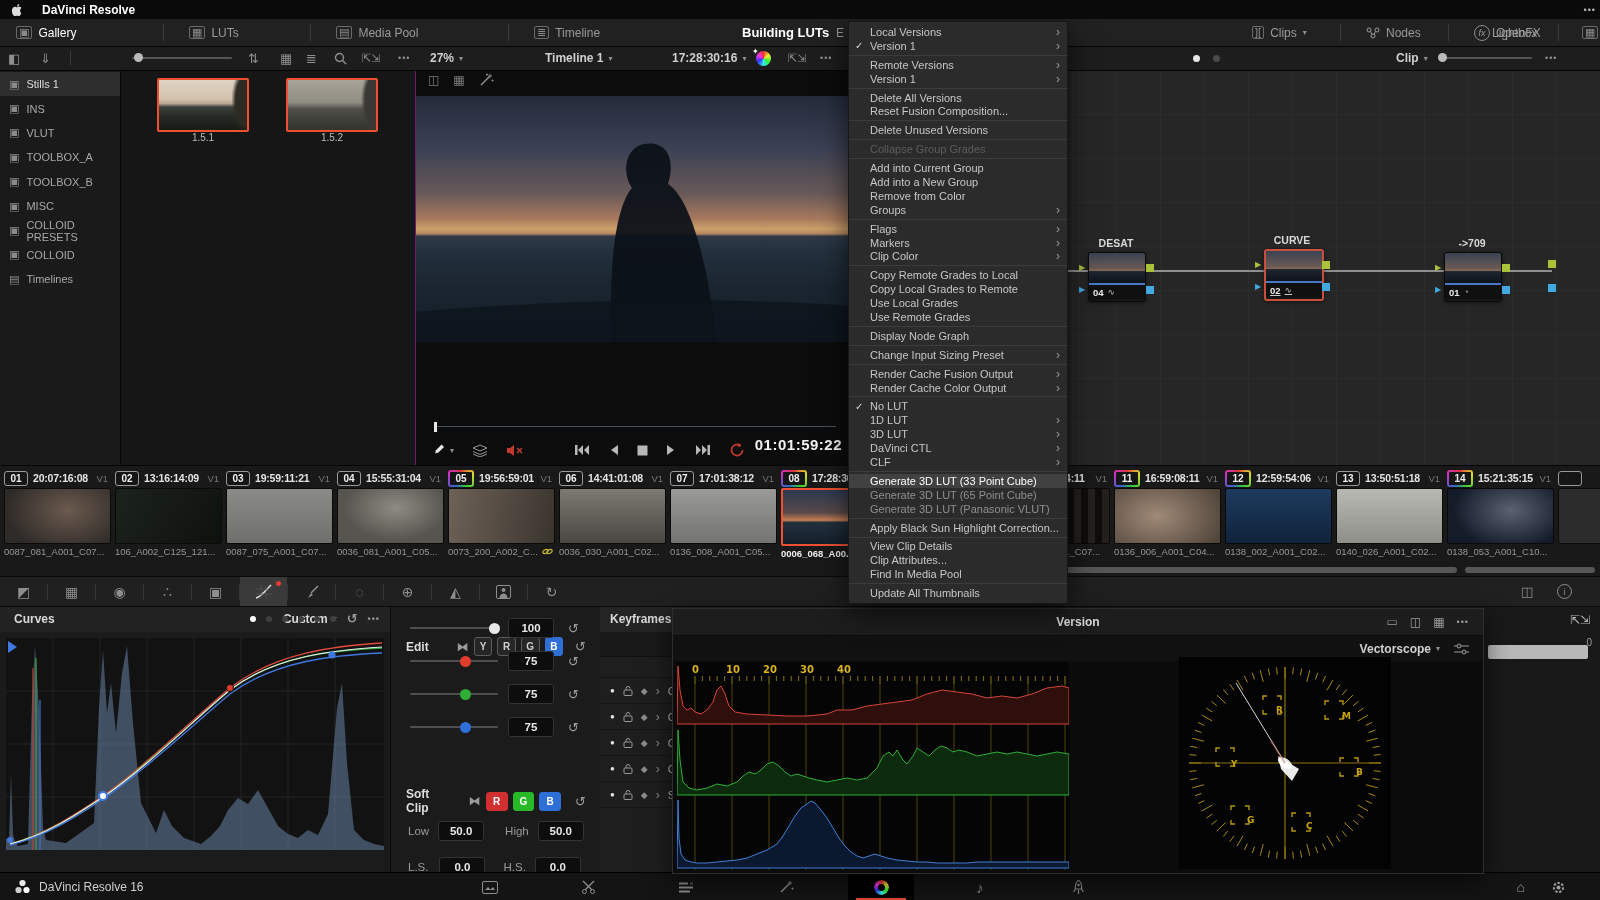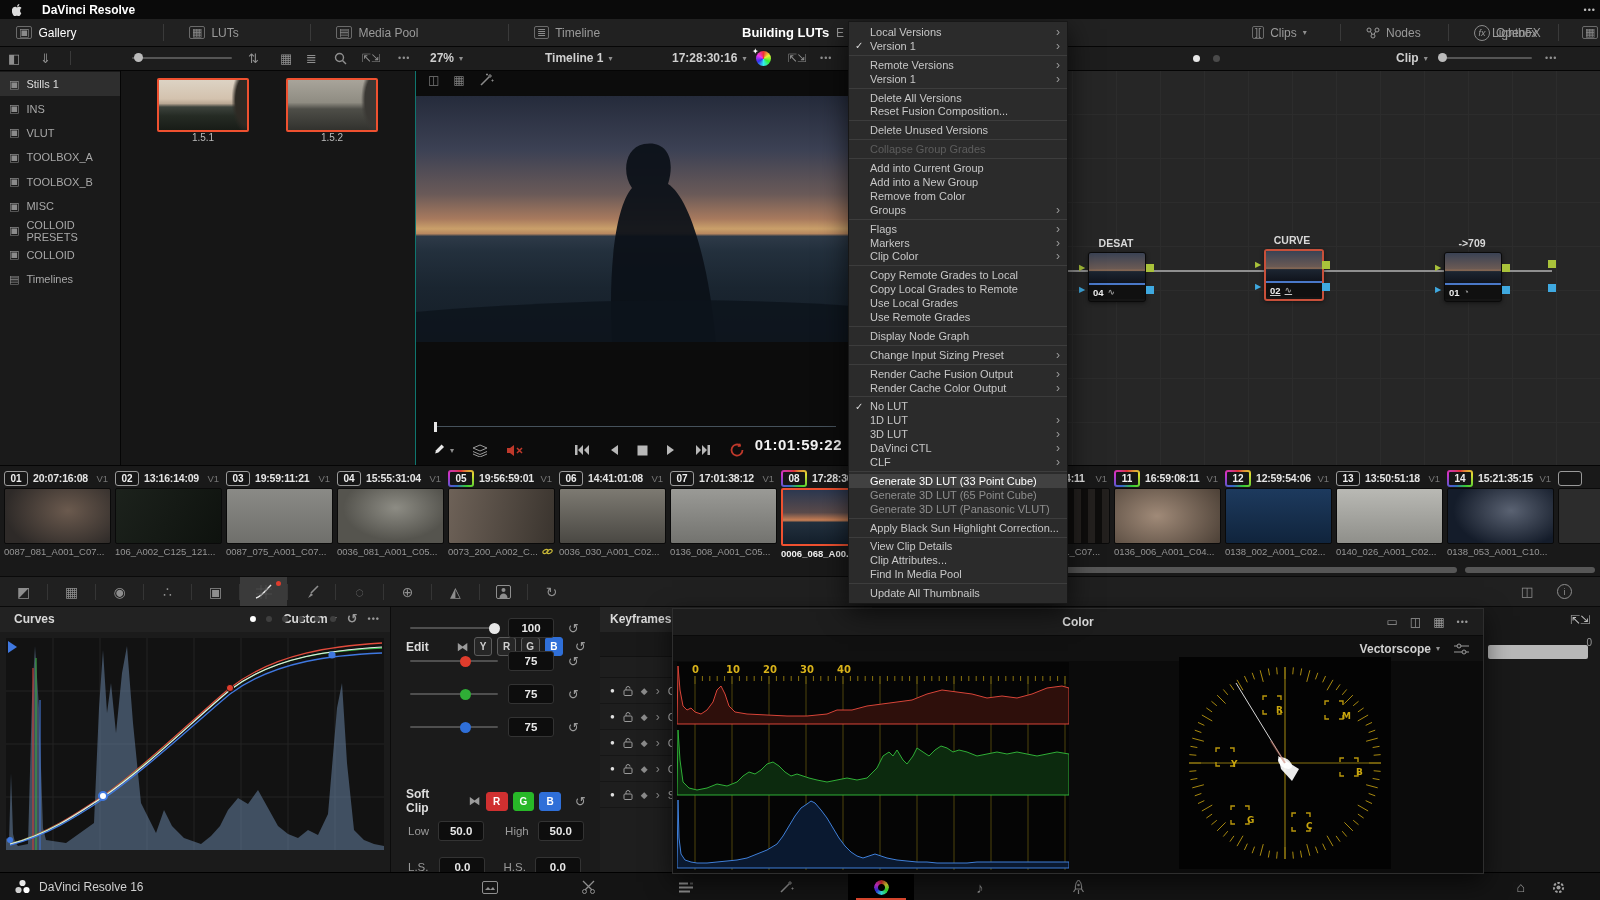--- a/index.html
+++ b/index.html
@@ -27,21 +27,21 @@
   .sh-ic{position:absolute;top:0;height:24px;display:flex;align-items:center;color:#8f8f8f;font-size:13px;}
   .sh-text{position:absolute;top:0;height:24px;display:flex;align-items:center;gap:5px;font-size:12px;color:#cfcfcf;font-weight:bold;}
   .chev{font-size:8px;color:#8f8f8f;}
   .slider-track{height:2px;background:#555;border-radius:1px;position:relative;}
   .slider-knob{position:absolute;top:-4px;width:9px;height:9px;border-radius:50%;background:#bbb;}
   .dotpage{width:7px;height:7px;border-radius:50%;background:#4a4a4a;display:inline-block;margin:0 5px;}
   .dotpage.on{background:#e8e8e8;}
   .palette{width:15px;height:15px;border-radius:50%;background:conic-gradient(#e33,#ee3,#3e3,#3ee,#33e,#e3e,#e33);position:relative;}
   .palette::after{content:"✦";position:absolute;left:-4px;top:-4px;font-size:8px;color:#fff;}
   
-  .main{left:0;top:70px;width:1600px;height:395px;background:#0f766e;}
+  .main{left:0;top:70px;width:1600px;height:395px;background:#701a75;}
   .sidebar{position:absolute;left:0;top:0;width:120px;height:395px;background:#1a1a1a;border-right:1px solid #050505;padding-top:2px;}
   .sbitem{height:24.4px;display:flex;align-items:center;gap:7px;padding-left:9px;font-size:11px;color:#a8a8a8;}
   .sbitem.sel{background:#2e2e2e;color:#ddd;}
   .sbitem .sic{color:#8a8a8a;font-size:11px;}
   .sbitem .sic::before{content:"▣";}
   .sbitem.tl .sic::before{content:"▤";}
   .gallery-area{position:absolute;left:121px;top:0;width:294px;height:395px;background:#161616;}
   .still{position:absolute;width:88px;height:50px;border:2px solid #ef5130;border-radius:2px;}
   .still.s1{left:36px;top:8px;background:linear-gradient(180deg,#ddd3c4 0%,#d3c2ae 38%,#b9a794 47%,#3c423c 54%,#252b24 72%,#181c17 100%);}
   .still.s1::after{content:"";position:absolute;right:0;top:0;width:30%;height:100%;background:radial-gradient(80% 90% at 100% 40%,#2e2a24 55%,transparent 75%);}
@@ -907,21 +907,21 @@
             </svg>
             <span class="dm">◆</span>
             <span class="cv2">›</span>
             <span>Sizi</span>
           </div>
         </div>
     </div>
 
     <div class="scopes">
       <div class="hdr">
-        <span class="ttl">Color</span>
+        <span class="ttl">Version</span>
         <span class="lay">
           <span>▭</span>
           <span>◫</span>
           <span>▦</span>
           <span style="letter-spacing:1px;font-size:9px;">•••</span>
         </span>
       </div>
       <div class="row2">
         <span style="display:flex;align-items:center;gap:5px;">
             <span>Vectorscope</span>

